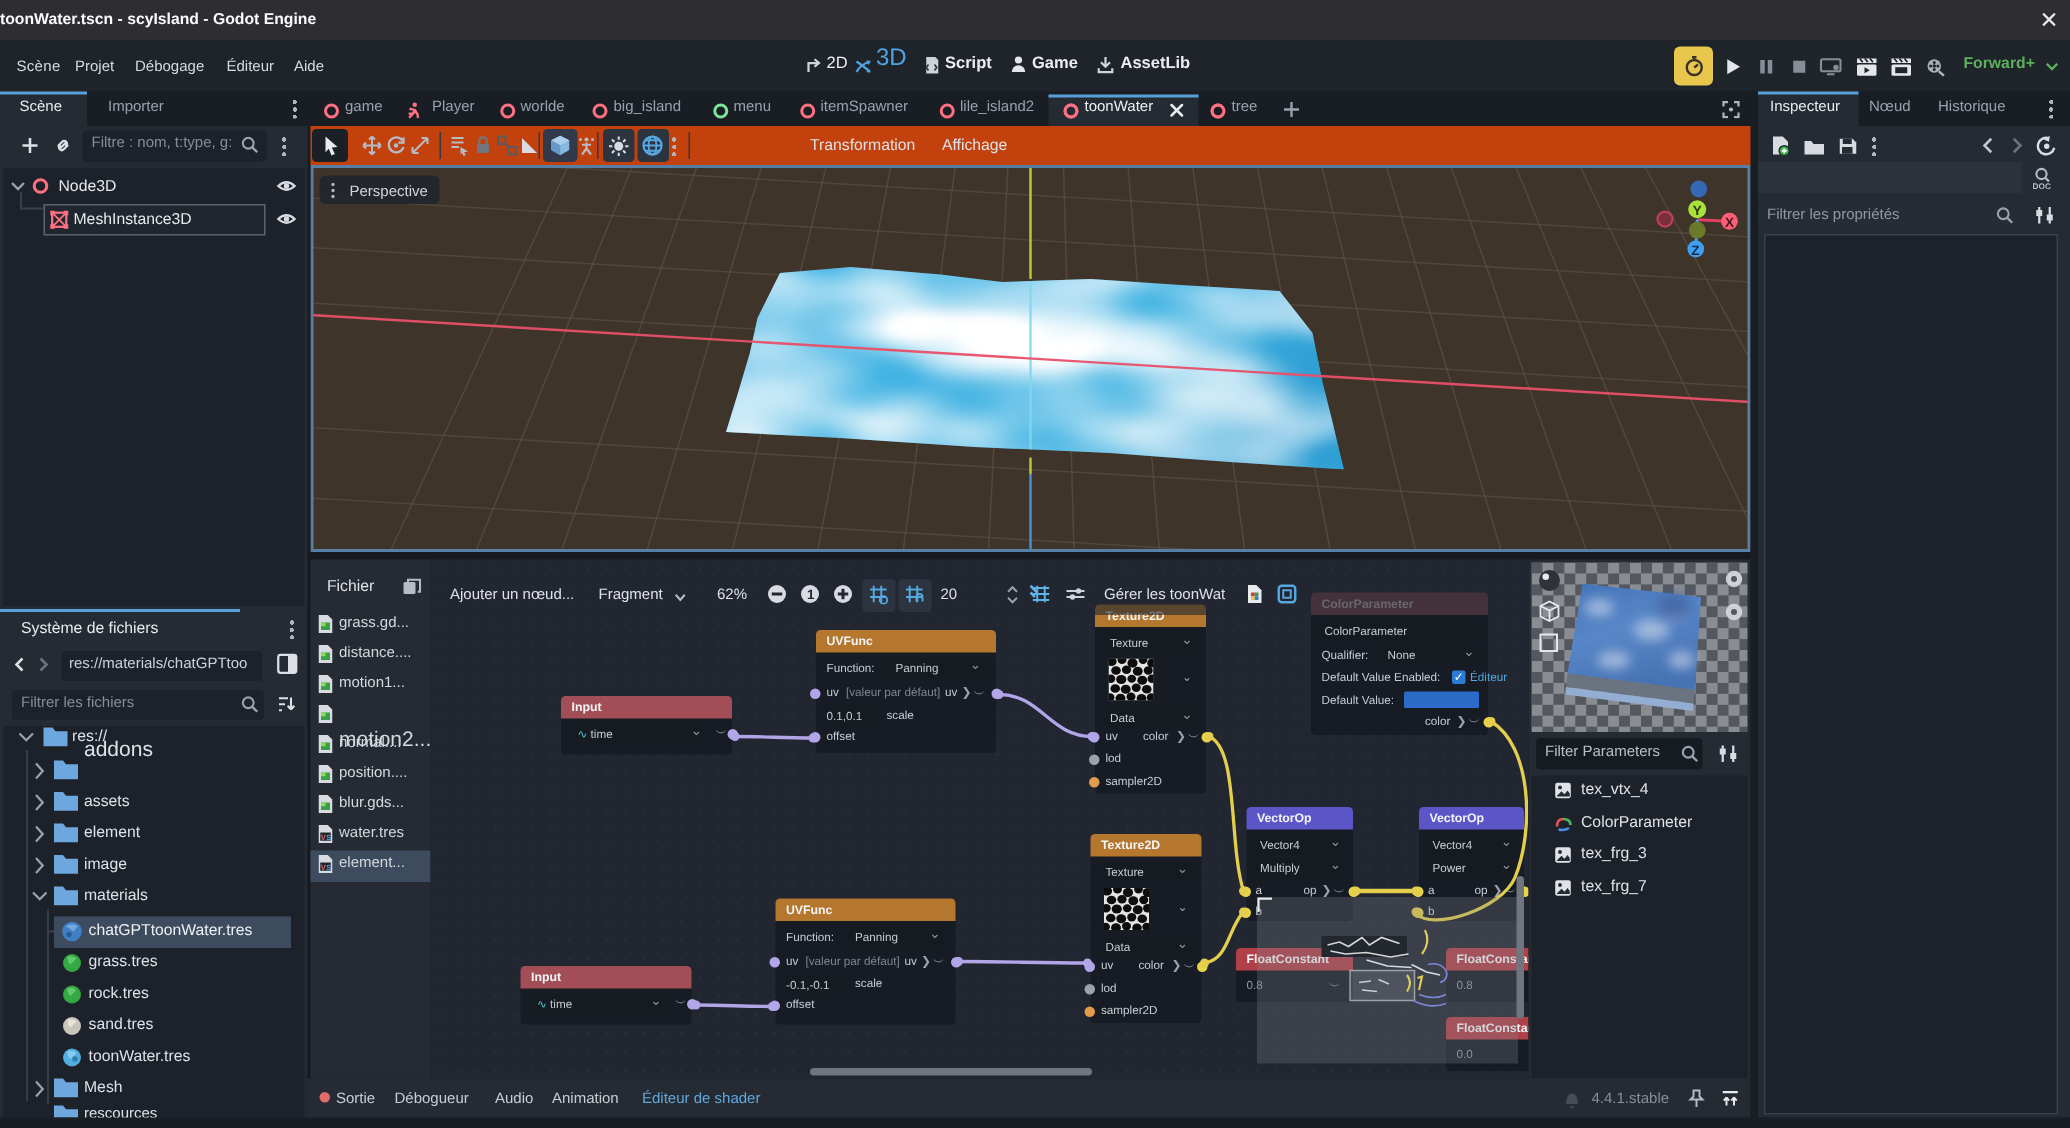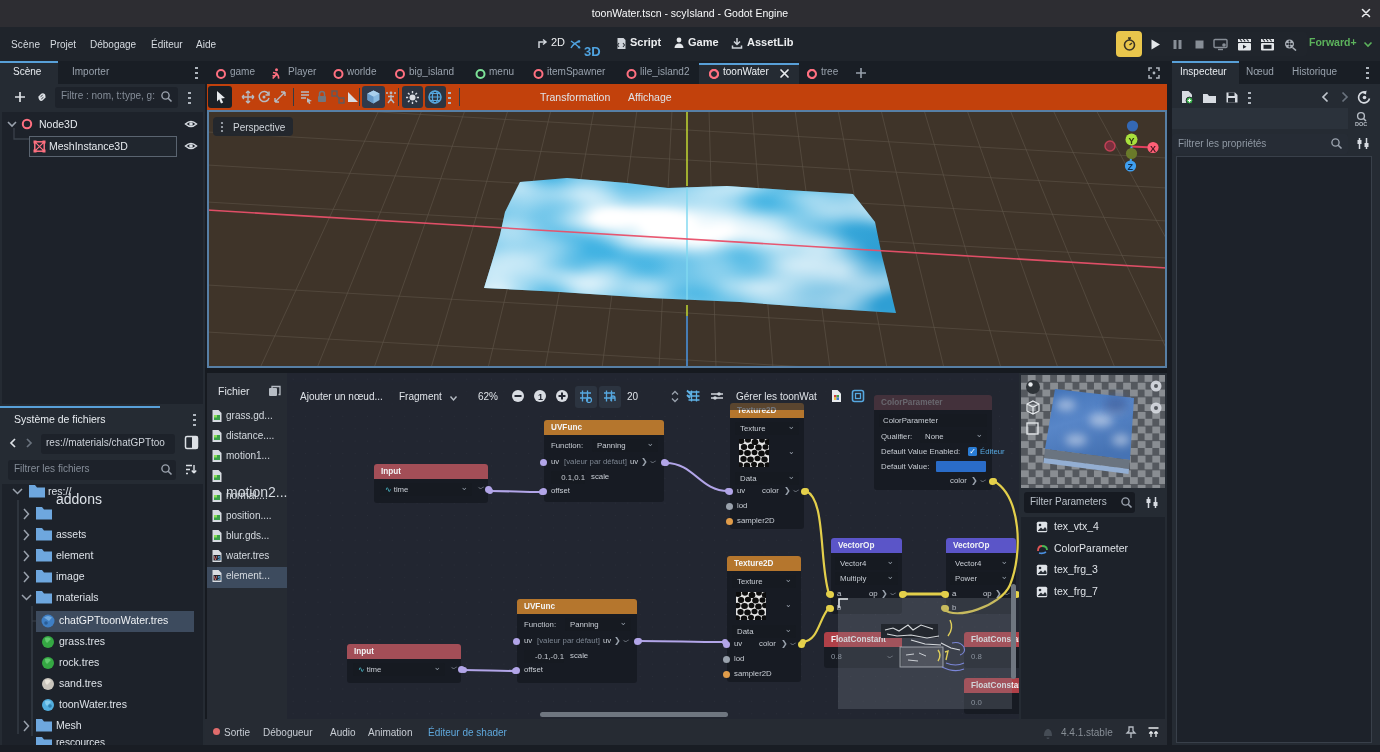--- a/index.html
+++ b/index.html
@@ -1,42 +1,42 @@
 <!DOCTYPE html>
 <html><head><meta charset="utf-8"><style>
 *{margin:0;padding:0;box-sizing:border-box}
 html,body{width:1380px;height:752px;background:#191d24;font-family:"Liberation Sans",sans-serif;overflow:hidden}
 .abs{position:absolute}
 body{position:relative;color:#dfe3e8;font-size:10px}
 .dot3v{width:3px;height:13px;display:inline-block;background:radial-gradient(circle 1.5px at 50% 2px,#aeb5bd 98%,transparent),radial-gradient(circle 1.5px at 50% 7px,#aeb5bd 98%,transparent),radial-gradient(circle 1.5px at 50% 12px,#aeb5bd 98%,transparent)}
 </style></head><body>
 
 <div class="abs" style="left:0;top:0;width:1380px;height:27px;background:#2d2d32">
- <div class="abs" style="left:0;top:0;width:1380px;height:27px;line-height:27px;text-align:center;font-weight:normal;font-size:10.5px;color:#fafbfc">toonWater.tscn - scyIsland - Godot Engine</div>
+ <div class="abs" style="left:0;top:0;width:1380px;height:27px;line-height:27px;font-weight:bold;font-size:10.5px;color:#fafbfc">toonWater.tscn - scyIsland - Godot Engine</div>
  <svg class="abs" style="left:1359px;top:6px" width="14" height="14" viewBox="0 0 14 14">
       <path d="M3.5 3.5 L10.5 10.5 M10.5 3.5 L3.5 10.5" stroke="#e8eaec" stroke-width="1.6" stroke-linecap="round"></path>
     </svg>
 </div>
 
 <div class="abs" style="left:0;top:27px;width:1380px;height:34px;background:#1f242b">
  <div class="abs" style="left:11px;top:12px;color:#d6dbe1;letter-spacing:.2px">Scène</div>
  <div class="abs" style="left:50px;top:12px;color:#d6dbe1">Projet</div>
  <div class="abs" style="left:90px;top:12px;color:#d6dbe1">Débogage</div>
  <div class="abs" style="left:151px;top:12px;color:#d6dbe1">Éditeur</div>
  <div class="abs" style="left:196px;top:12px;color:#d6dbe1">Aide</div>
 
  <svg class="abs" style="left:537px;top:11px" width="12" height="12" viewBox="0 0 12 12">
       <path d="M2 10 L2 4 L8 4 M6 1.5 L9 4 L6 6.5" stroke="#cfd4da" stroke-width="1.5" fill="none"></path>
     </svg>
  <div class="abs" style="left:551px;top:9px;font-weight:normal;font-size:11px;color:#eceef0">2D</div>
  <svg class="abs" style="left:569px;top:11px" width="13" height="12" viewBox="0 0 13 12">
       <path d="M2 10 C4 6 8 4 11 3 M2 3 C5 5 8 7 11 10" stroke="#4fa3e0" stroke-width="1.5" fill="none"></path>
       <path d="M8.5 2.2 L11.5 2.8 L10 5.3 z M10 7.5 L11.5 10.2 L8.5 10.2 z" fill="#4fa3e0"></path>
     </svg>
- <div class="abs" style="left:584px;top:17px;font-weight:bold;font-size:13px;color:#4fa3e0">3D</div>
+ <div class="abs" style="left:584px;top:3px;font-weight:normal;font-size:16px;color:#4fa3e0">3D</div>
  <svg class="abs" style="left:615px;top:10px" width="12" height="13" viewBox="0 0 12 13">
       <path d="M2.5 1 h6 l2 2 v9 h-8 z" fill="#cfd4da"></path>
       <path d="M4 6 l-1.5 2 L4 10 M8 6 l1.5 2 L8 10" stroke="#30353c" stroke-width="1.1" fill="none"></path>
     </svg>
  <div class="abs" style="left:630px;top:9px;font-weight:bold;font-size:11px;color:#eceef0">Script</div>
  <svg class="abs" style="left:673px;top:10px" width="12" height="12" viewBox="0 0 12 12">
       <circle cx="6" cy="3" r="2.4" fill="#e4e7ea"></circle>
       <path d="M1.5 11 a4.5 4.5 0 0 1 9 0 z" fill="#e4e7ea"></path>
     </svg>
  <div class="abs" style="left:688px;top:9px;font-weight:bold;font-size:11px;color:#eceef0">Game</div>
@@ -541,37 +541,37 @@
         <div class="gnh" style="background:#b5762d">UVFunc</div>
   <div class="abs" style="left:7px;top:21px">Function:</div>
   <div class="dd" style="left:48px;top:19px;width:66px">Panning</div>
   <div class="port" style="left:-4px;top:39px;background:#b2a5e8"></div>
   <div class="abs" style="left:7px;top:37px">uv</div>
         <div class="abs" style="left:20px;top:37px;color:#7d8692">[valeur par défaut]</div>
   <div class="abs" style="left:86px;top:37px">uv</div>
         <div class="half" style="left:97px;top:37px">❯</div>
         <div class="half" style="left:105px;top:37px">︶</div>
   <div class="port" style="right:-4px;top:39px;background:#b2a5e8"></div>
-  <div class="abs" style="left:7px;top:51px;width:34px;height:13px;background:#161a21;border-radius:2px;text-align:right;line-height:13px">0.1,0.1</div>
+  <div class="abs" style="left:7px;top:51px;width:34px;height:13px;background:#161a21;border-radius:2px;text-align:left;line-height:13px">0.1,0.1</div>
   <div class="abs" style="left:47px;top:52px">scale</div>
   <div class="port" style="left:-4px;top:68px;background:#b2a5e8"></div>
   <div class="abs" style="left:7px;top:66px">offset</div>
  </div>
  <div class="gn" style="left:230px;top:226px;width:120px;height:84px">
         <div class="gnh" style="background:#b5762d">UVFunc</div>
   <div class="abs" style="left:7px;top:21px">Function:</div>
   <div class="dd" style="left:48px;top:19px;width:66px">Panning</div>
   <div class="port" style="left:-4px;top:39px;background:#b2a5e8"></div>
   <div class="abs" style="left:7px;top:37px">uv</div>
         <div class="abs" style="left:20px;top:37px;color:#7d8692">[valeur par défaut]</div>
   <div class="abs" style="left:86px;top:37px">uv</div>
         <div class="half" style="left:97px;top:37px">❯</div>
         <div class="half" style="left:105px;top:37px">︶</div>
   <div class="port" style="right:-4px;top:39px;background:#b2a5e8"></div>
-  <div class="abs" style="left:7px;top:51px;width:40px;height:13px;background:#161a21;border-radius:2px;text-align:right;line-height:13px">-0.1,-0.1</div>
+  <div class="abs" style="left:7px;top:51px;width:40px;height:13px;background:#161a21;border-radius:2px;text-align:left;line-height:13px">-0.1,-0.1</div>
   <div class="abs" style="left:53px;top:52px">scale</div>
   <div class="port" style="left:-4px;top:68px;background:#b2a5e8"></div>
   <div class="abs" style="left:7px;top:66px">offset</div>
  </div>
 
  <div class="gn" style="left:443px;top:30px;width:74px;height:126px">
         <div class="gnh" style="background:#b5762d">Texture2D</div>
   <div class="dd" style="left:5px;top:19px;width:64px">Texture</div>
   <svg class="abs" style="left:9px;top:36px" width="30" height="28">
           <rect width="30" height="28" fill="#e4e4e4"></rect>

